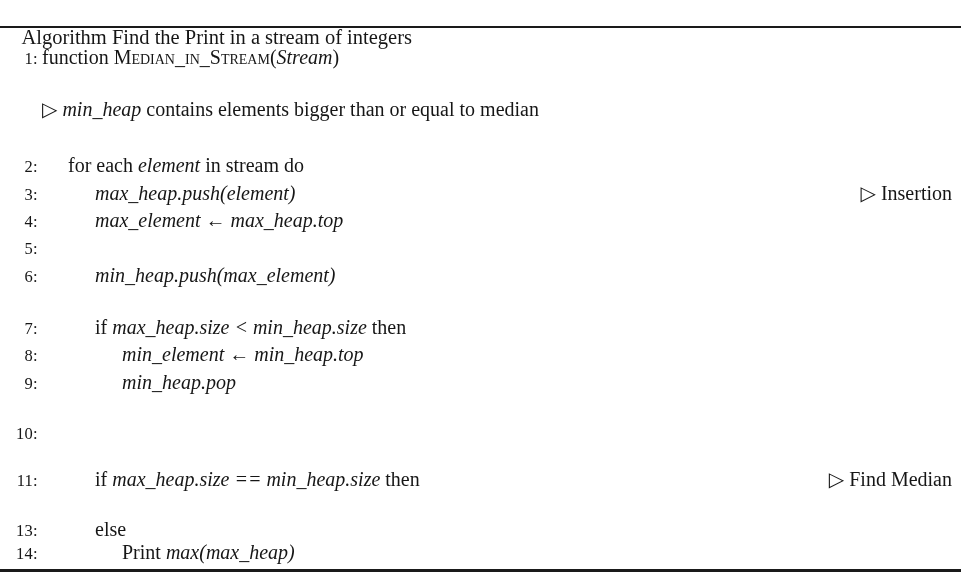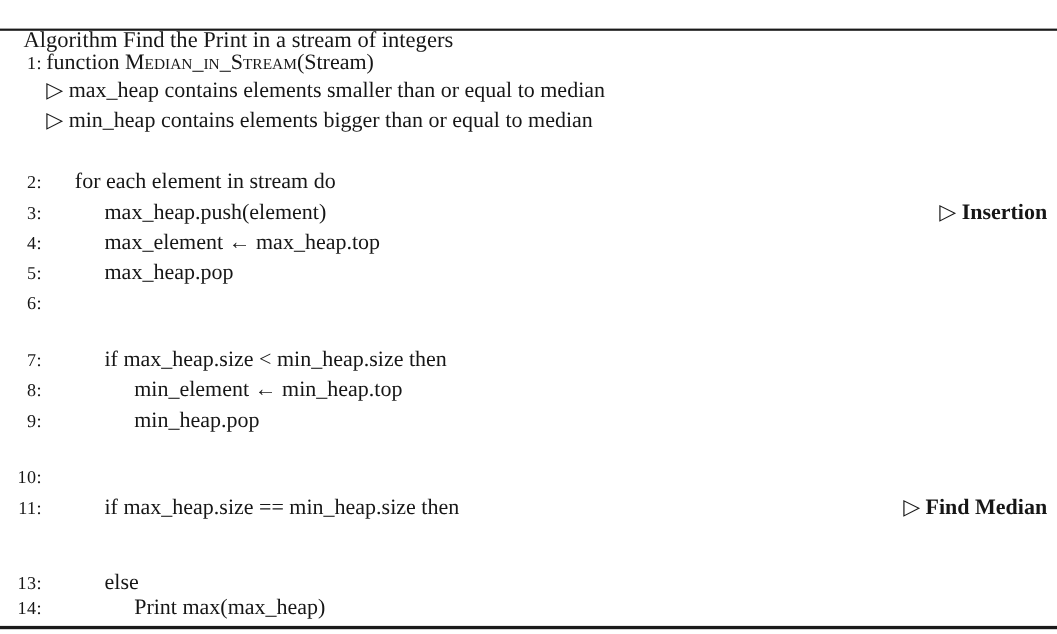--- a/index.html
+++ b/index.html
@@ -43,46 +43,42 @@
     width: 38px;
     text-align: right;
     font-size: 16.5px;
     letter-spacing: 0.3px;
   }
   .content { flex: none; white-space: pre; }
   .ind0 .content { margin-left: 4px; }
   .ind1 .content { margin-left: 30px; }
   .ind2 .content { margin-left: 57px; }
   .ind3 .content { margin-left: 84px; }
-  .comment { margin-left: auto; flex: none; white-space: pre; font-weight: bold; }
+  .comment { margin-left: auto; flex: none; white-space: pre; }
   .seg-b  { font-weight: normal; }
-  .seg-i  { }
+  .seg-i  { font-style: italic; }
   .seg-n  { }
   .seg-sc { font-variant: small-caps; }
 </style>
 </head>
 <body>
 
 <div class="page">
 
   <div class="title-row">
     <span class="seg-b">Algorithm</span><span class="seg-n"> Find the </span><span class="seg-b">Print</span><span class="seg-n"> in a stream of integers</span>
   </div>
 
   <div class="rule rule-title"></div>
 
   <div class="row ind0" style="top:44px">
     <span class="num">1:</span>
     <span class="content"><span class="seg-b">function </span><span class="seg-sc">Median_in_Stream</span><span class="seg-n">(</span><span class="seg-i">Stream</span><span class="seg-n">)</span></span>
   </div>
 
-  <div class="row ind0" style="top:69px">
-    <span class="num"></span>
-    <span class="content"><span class="seg-n">▷ </span><span class="seg-i">max_heap</span><span class="seg-n"> contains elements smaller than or equal to median</span></span>
-  </div>
 
   <div class="row ind0" style="top:96px">
     <span class="num"></span>
     <span class="content"><span class="seg-n">▷ </span><span class="seg-i">min_heap</span><span class="seg-n"> contains elements bigger than or equal to median</span></span>
   </div>
 
   <div class="row ind1" style="top:152px">
     <span class="num">2:</span>
     <span class="content"><span class="seg-b">for </span><span class="seg-n">each </span><span class="seg-i">element</span><span class="seg-n"> in stream </span><span class="seg-b">do</span></span>
   </div>
@@ -93,25 +89,25 @@
     <span class="comment">▷ Insertion</span>
   </div>
 
   <div class="row ind2" style="top:207px">
     <span class="num">4:</span>
     <span class="content"><span class="seg-i">max_element </span><span class="seg-n">← </span><span class="seg-i">max_heap.top</span></span>
   </div>
 
   <div class="row ind2" style="top:235px">
     <span class="num">5:</span>
-    <span class="content"><span class="seg-i">max_heap.pop</span></span>
   </div>
 
   <div class="row ind2" style="top:262px">
     <span class="num">6:</span>
+    <span class="content"><span class="seg-i">min_heap.push(max_element)</span></span>
   </div>
 
   <div class="row ind2" style="top:314px">
     <span class="num">7:</span>
     <span class="content"><span class="seg-b">if </span><span class="seg-i">max_heap.size &lt; min_heap.size</span><span class="seg-b"> then</span></span>
   </div>
 
   <div class="row ind3" style="top:341px">
     <span class="num">8:</span>
     <span class="content"><span class="seg-i">min_element </span><span class="seg-n">← </span><span class="seg-i">min_heap.top</span></span>
@@ -119,21 +115,21 @@
 
   <div class="row ind3" style="top:369px">
     <span class="num">9:</span>
     <span class="content"><span class="seg-i">min_heap.pop</span></span>
   </div>
 
   <div class="row ind3" style="top:420px">
     <span class="num">10:</span>
   </div>
 
-  <div class="row ind2" style="top:448px">
+  <div class="row ind2" style="top:466px">
     <span class="num">11:</span>
     <span class="content"><span class="seg-b">if </span><span class="seg-i">max_heap.size == min_heap.size</span><span class="seg-b"> then</span></span>
     <span class="comment">▷ Find Median</span>
   </div>
 
 
   <div class="row ind2" style="top:516px">
     <span class="num">13:</span>
     <span class="content"><span class="seg-b">else</span></span>
   </div>

